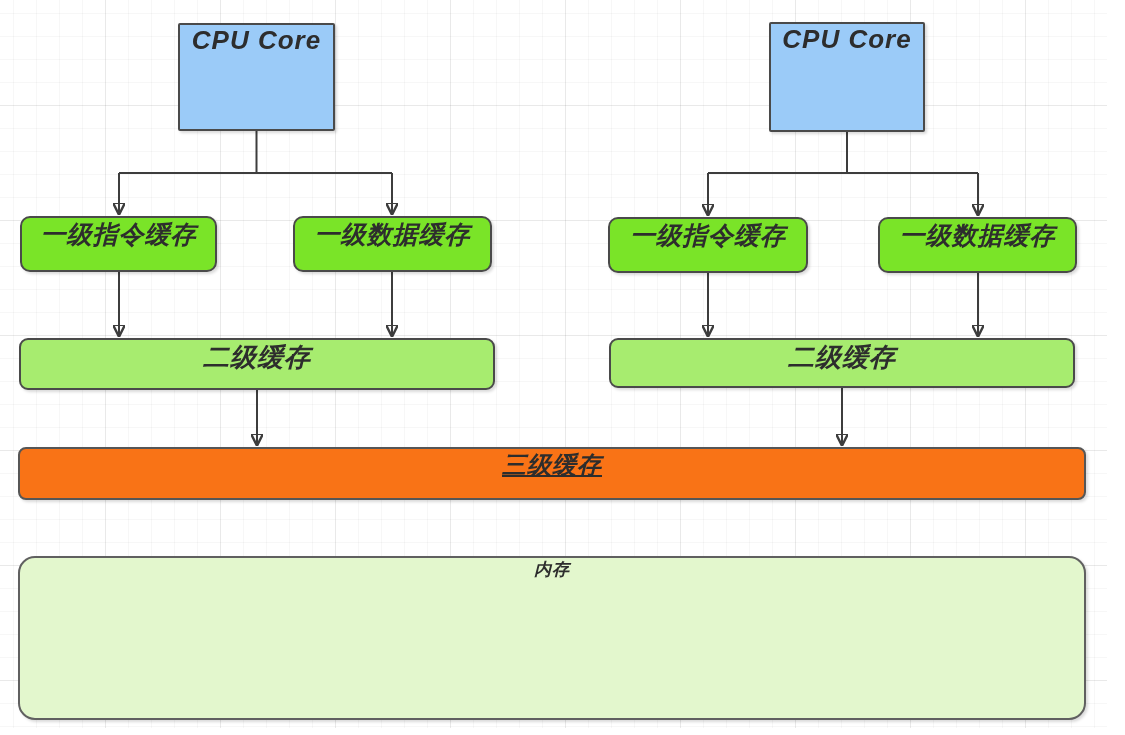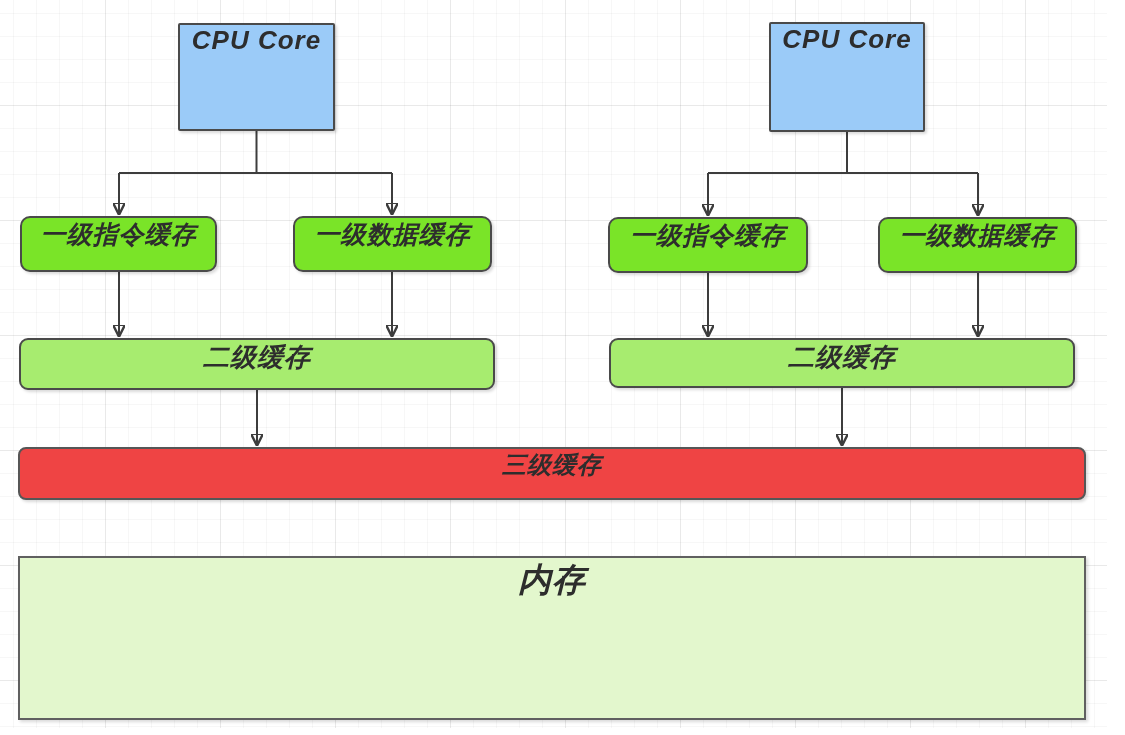--- a/index.html
+++ b/index.html
@@ -33,21 +33,21 @@
   .node span{letter-spacing:1px;}
   #cpu-left  {left:178px;top:23px;width:157px;height:108px;border-radius:2px;font-size:26px;}
   #cpu-right {left:769px;top:22px;width:156px;height:110px;border-radius:2px;font-size:26px;}
   #l1i-left  {left:20px;top:216px;width:197px;height:56px;border-radius:10px;font-size:25px;}
   #l1d-left  {left:293px;top:216px;width:199px;height:56px;border-radius:10px;font-size:25px;}
   #l2-left   {left:19px;top:338px;width:476px;height:52px;border-radius:9px;font-size:26px;}
   #l1i-right {left:608px;top:217px;width:200px;height:56px;border-radius:10px;font-size:25px;}
   #l1d-right {left:878px;top:217px;width:199px;height:56px;border-radius:10px;font-size:25px;}
   #l2-right  {left:609px;top:338px;width:466px;height:50px;border-radius:9px;font-size:26px;}
   #l3        {left:18px;top:447px;width:1068px;height:53px;border-radius:8px;font-size:24px;border-color:#565656;}
-  #memory    {left:18px;top:556px;width:1068px;height:164px;border-radius:0;font-size:33px;border-color:#606060;}
+  #memory    {left:18px;top:556px;width:1068px;height:164px;border-radius:17px;font-size:17px;border-color:#606060;}
   svg.connectors{position:absolute;left:0;top:0;pointer-events:none;}
   svg.connectors path{stroke:#3d3d3d;stroke-width:2;fill:none;}
 </style>
 </head>
 <body>
 
 <div class="canvas">
   <div class="grid"></div>
 
   <svg class="connectors" width="1125" height="735">
@@ -94,19 +94,19 @@
   <div class="node" id="l1i-right" style="background: rgb(122, 228, 40);">
     <span>一级指令缓存</span>
   </div>
   <div class="node" id="l1d-right" style="background: rgb(122, 228, 40);">
     <span>一级数据缓存</span>
   </div>
   <div class="node" id="l2-right" style="background: rgb(167, 236, 111);">
     <span>二级缓存</span>
   </div>
 
-  <div class="node" id="l3" style="background: #ef4444;">
+  <div class="node" id="l3" style="background: #f97316; text-decoration: underline;">
     <span>三级缓存</span>
   </div>
   <div class="node" id="memory" style="background: rgb(227, 247, 205);">
     <span>内存</span>
   </div>
 </div>
 
 </body></html>

